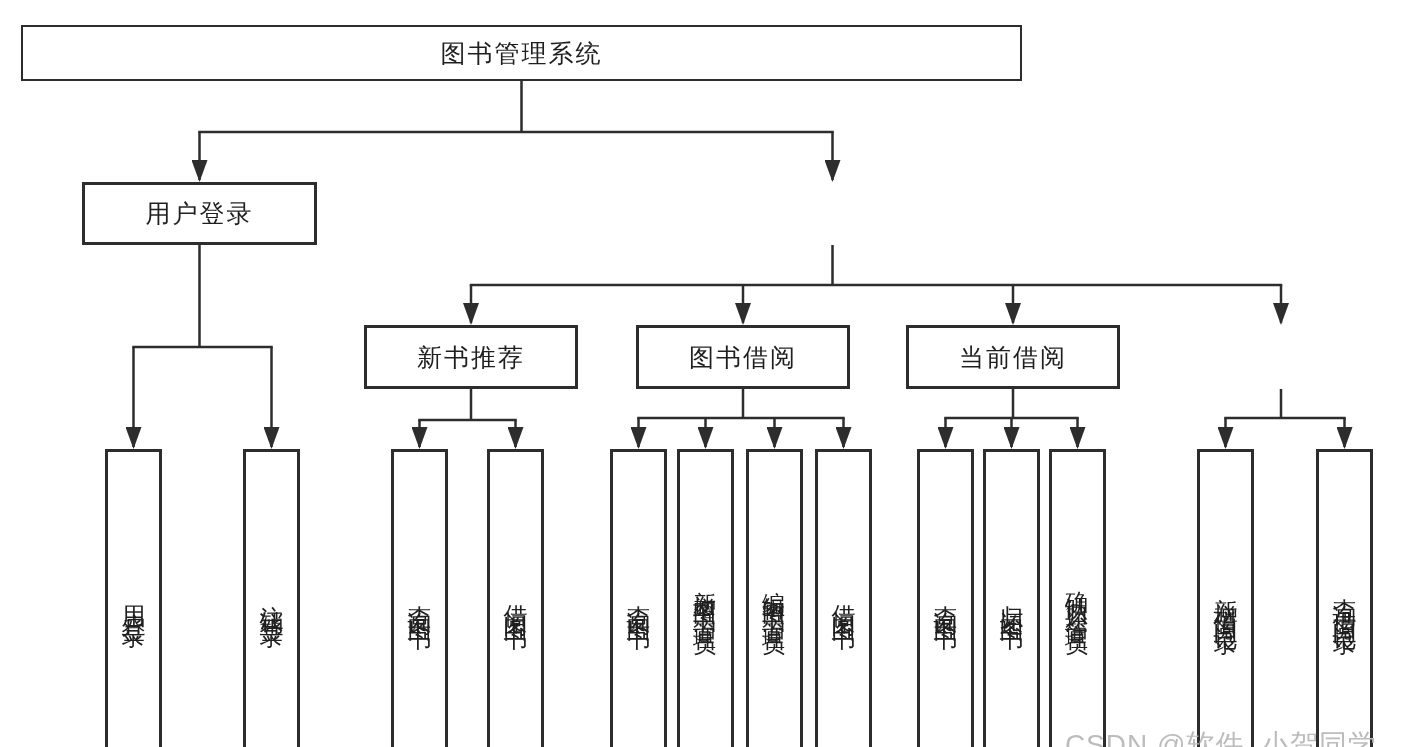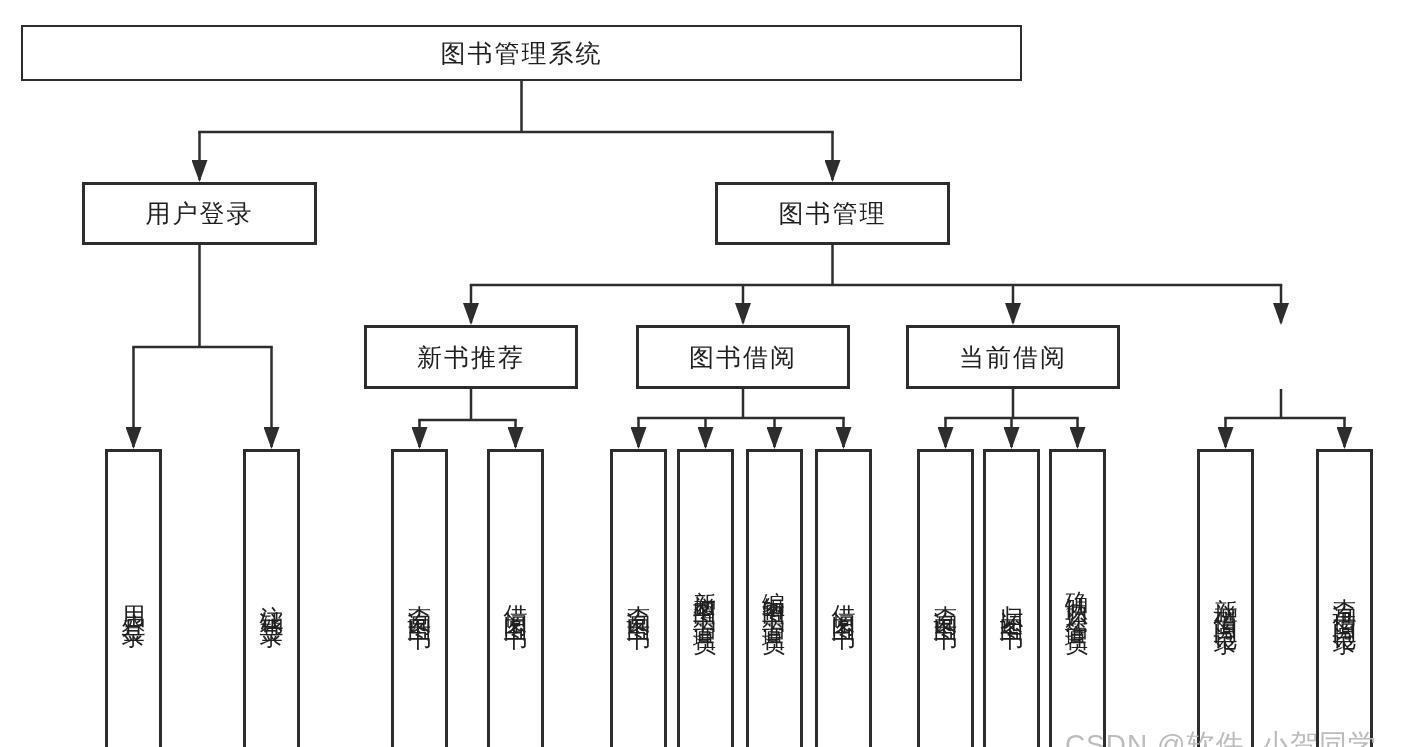--- a/index.html
+++ b/index.html
@@ -111,23 +111,20 @@
     </g>
   </svg>
 
   <div class="node root h">
     <span>图书管理系统</span>
   </div>
 
   <div class="node lvl2 h" style="left:82px;">
     <span>用户登录</span>
   </div>
-  <div class="node lvl2 h" style="left:715px;">
-    <span>图书管理</span>
-  </div>
 
   <div class="node lvl3 h" style="left:364px;text-align:center;">
     <span>新书推荐</span>
   </div>
   <div class="node lvl3 h" style="left:906px;">
     <span>当前借阅</span>
   </div>
   <div class="node lvl3 h" style="left:636px;">
     <span>图书借阅</span>
   </div>

